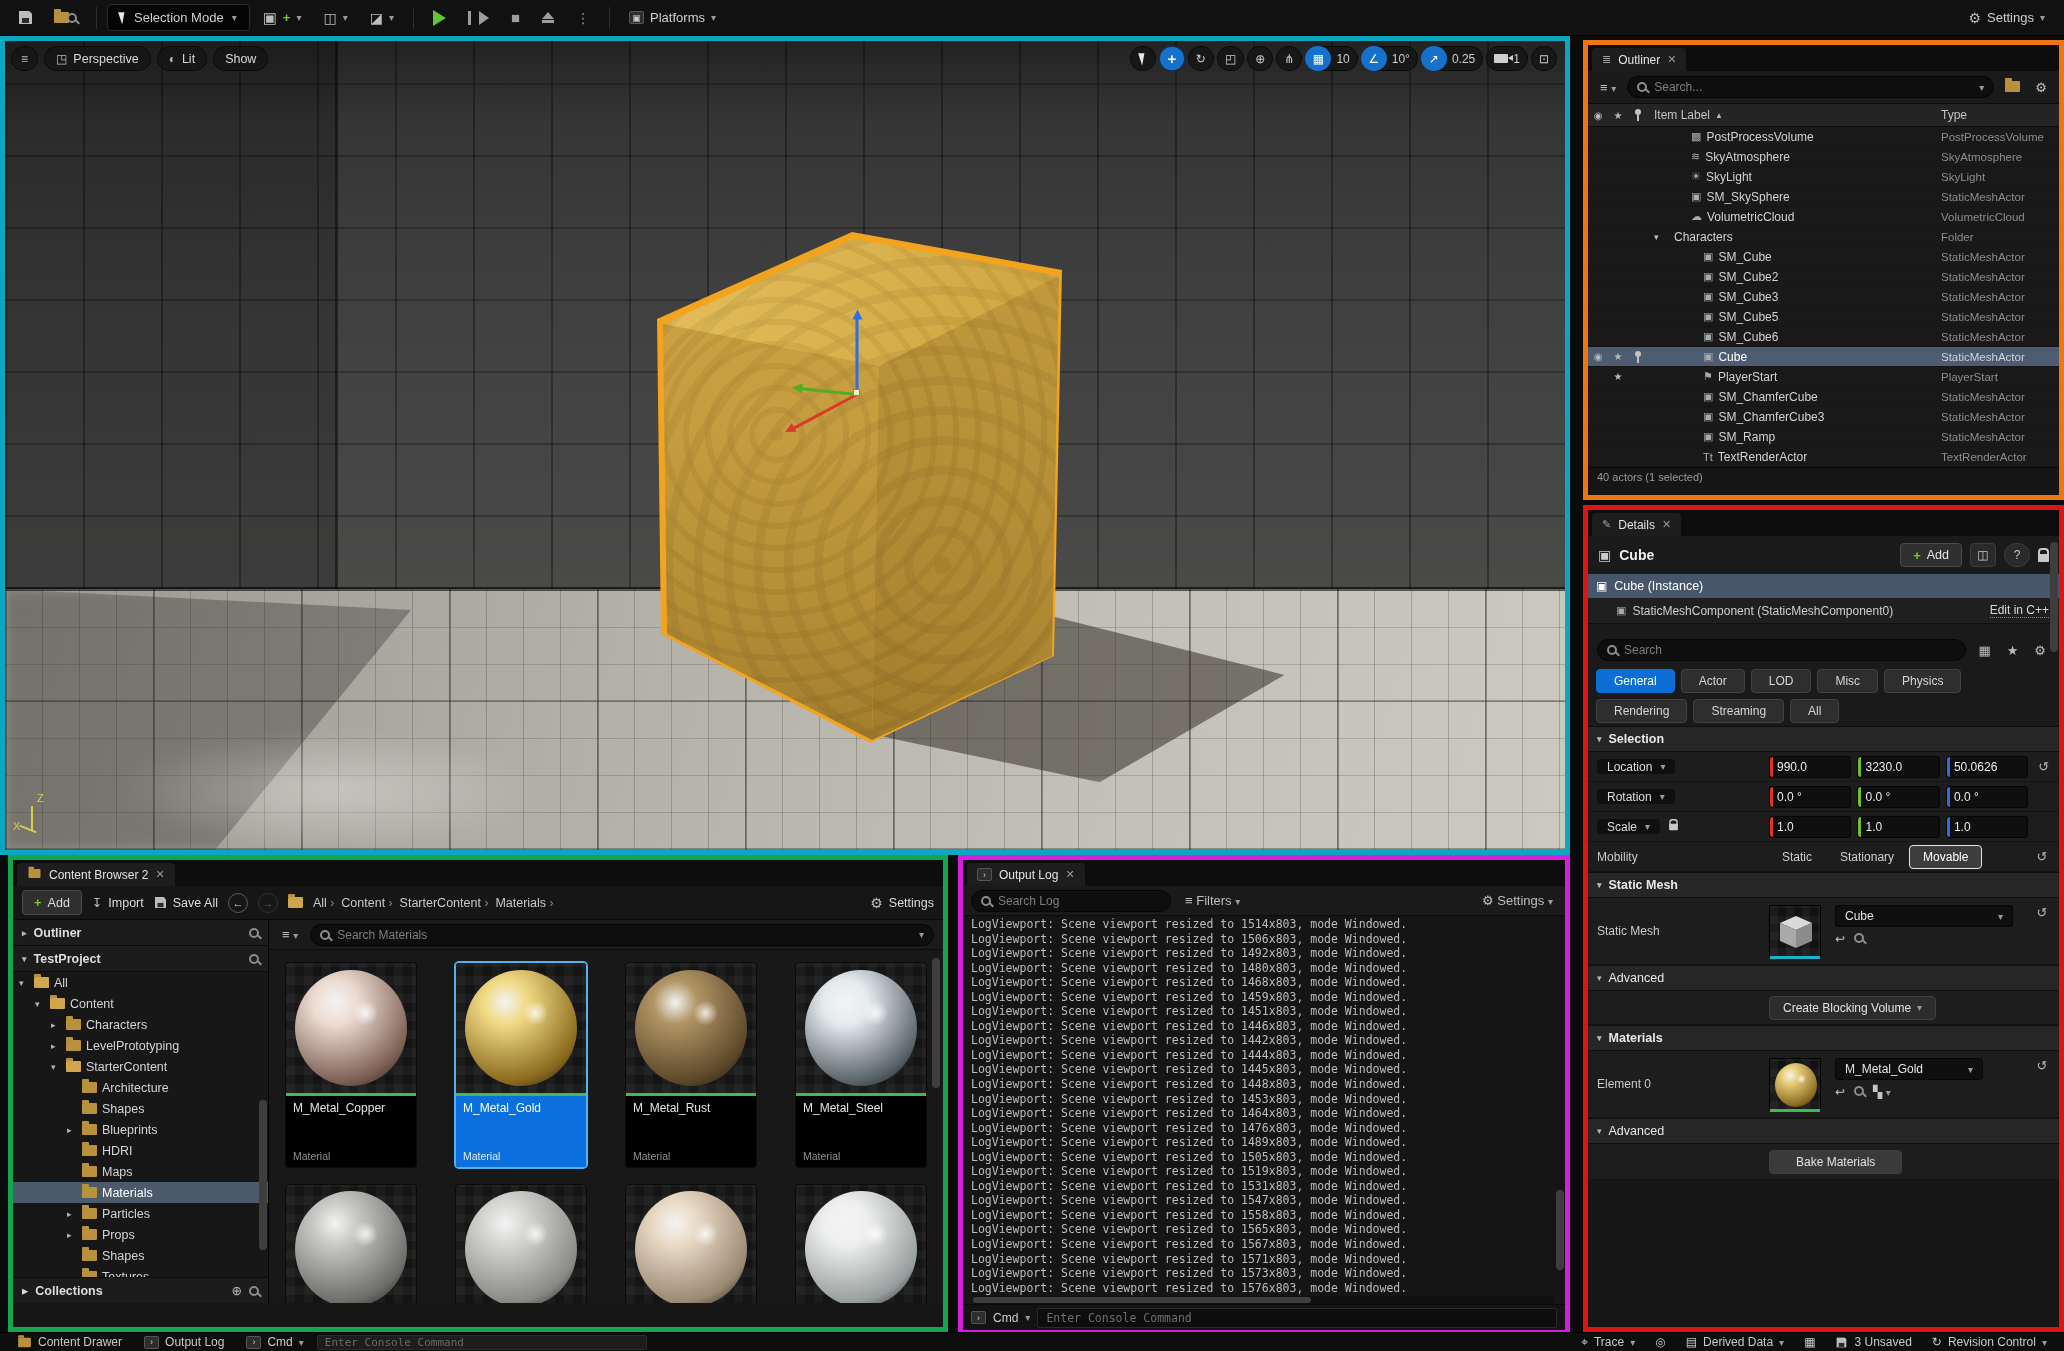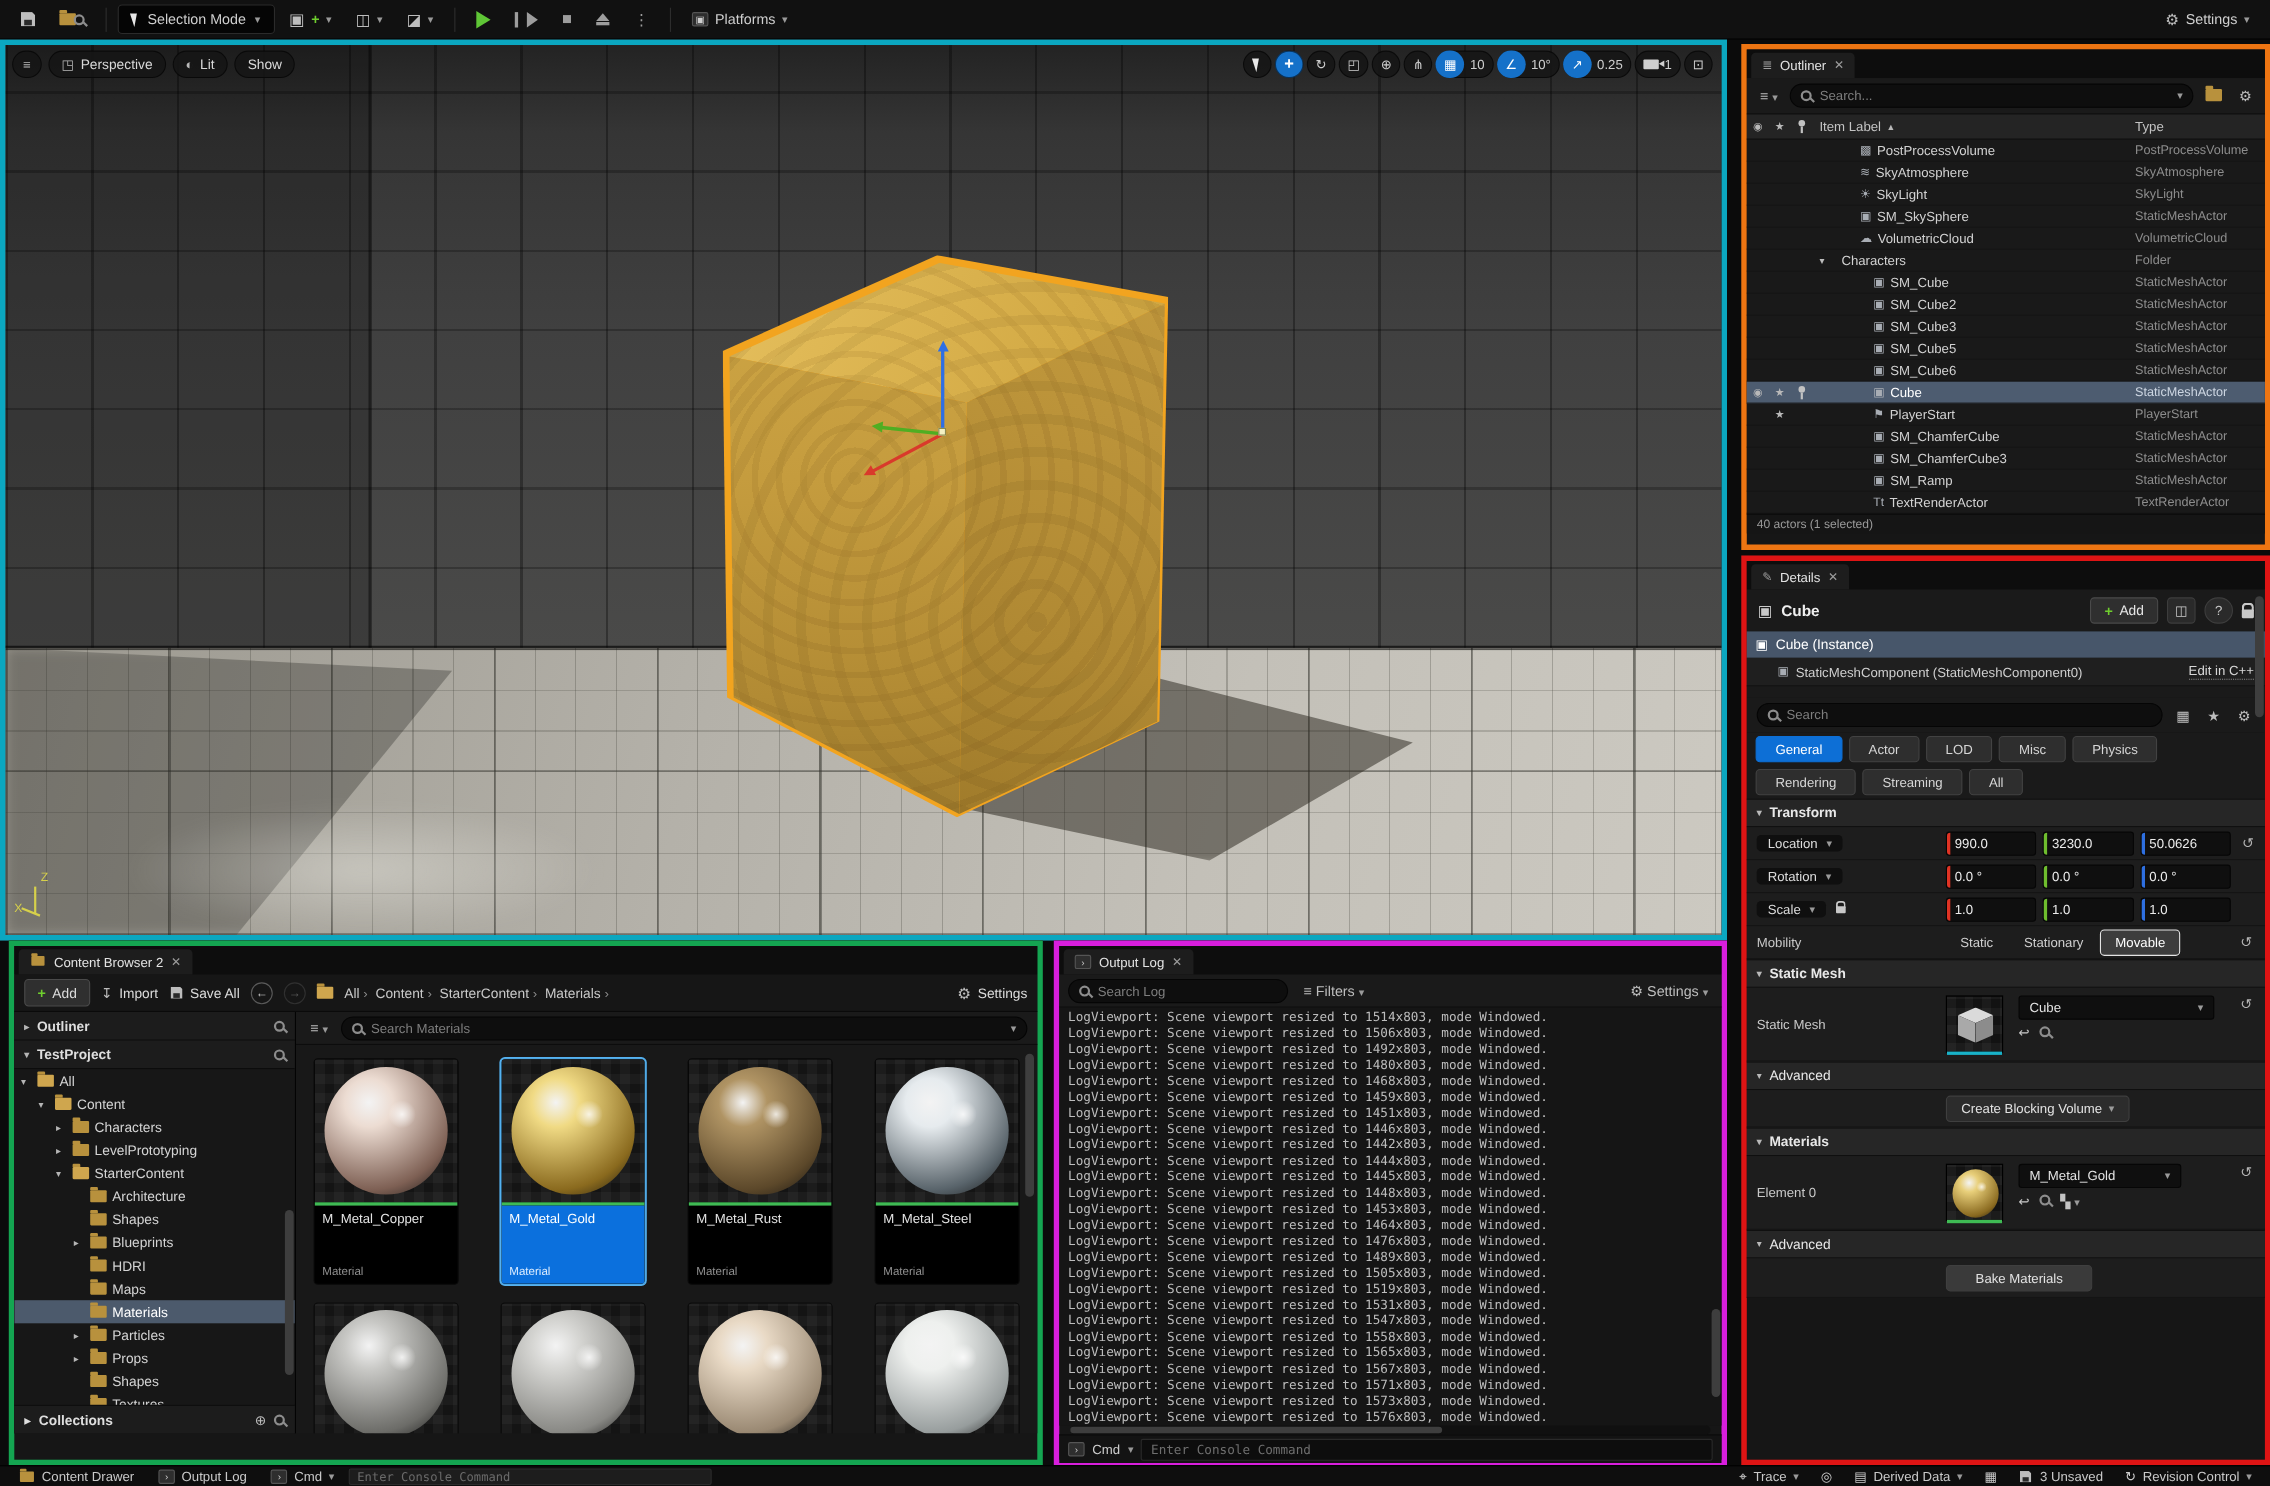--- a/index.html
+++ b/index.html
@@ -753,21 +753,21 @@
         <span class="chip">
           <span>Streaming</span>
         </span>
 
         <span class="chip">
           <span>All</span>
         </span>
       </div>
     <div class="sect bold">
         <span class="tri">▾</span>
-        <span>Transform</span>
+        <span>Selection</span>
       </div>
     <div class="prow">
       <span class="plabel">
           <span class="axis-pill">
             <span>Location</span>
             <span class="chev">▾</span>
           </span>
         </span>
       <span class="pval">
         <span class="ax-in ax-r">990.0</span>

